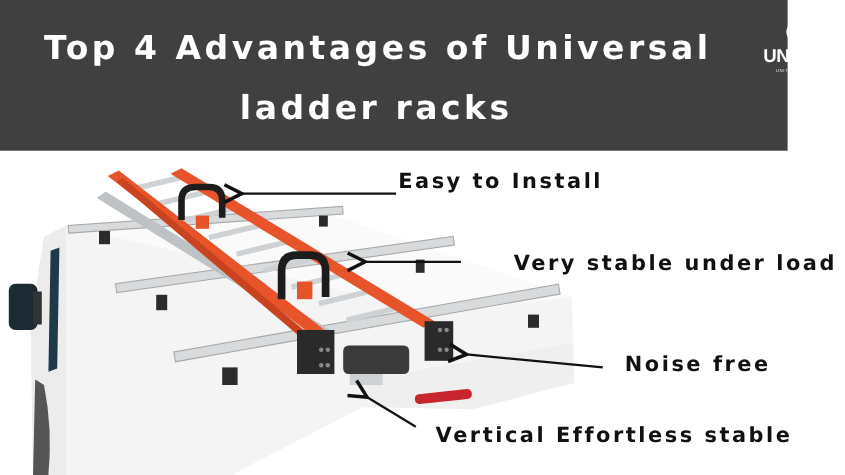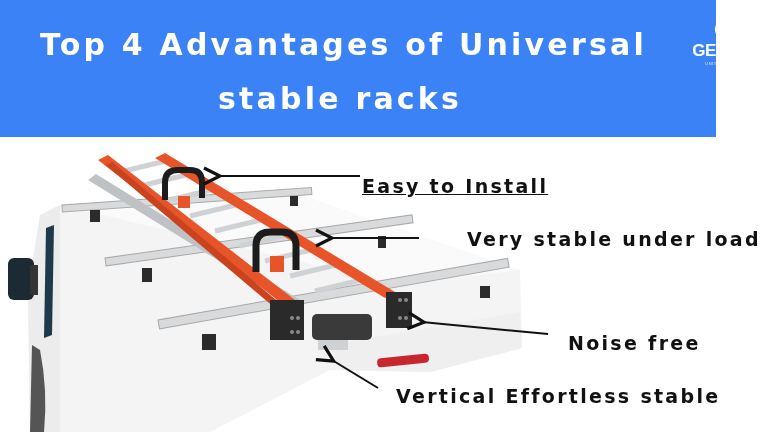--- a/index.html
+++ b/index.html
@@ -1,45 +1,45 @@
 <!DOCTYPE html>
 <html><head>
 <meta charset="utf-8">
 <style>
   html, body { margin: 0; padding: 0; }
   body { width: 768px; height: 432px; overflow: hidden; background: #ffffff; position: relative; font-family: "DejaVu Sans", sans-serif; }
-  .header { position: absolute; left: 0; top: 0; width: 716px; height: 137px; background: #3b82f6; }
+  .header { position: absolute; left: 0; top: 0; width: 716px; height: 137px; background: #404040; }
   .title { position: absolute; color: #ffffff; font-weight: bold; font-size: 30px; letter-spacing: 3.2px; white-space: nowrap; font-family: "DejaVu Sans", sans-serif; }
   .t1 { left: 40px; top: 27px; }
   .t2 { left: 218px; top: 81px; }
   .logo { position: absolute; left: 682px; top: 18px; width: 84px; height: 52px; text-align: center; color: #fff; }
   .logo-mark { display: block; margin: 0 auto; width: 22px; height: 22px; }
   .logo-word { display: block; font-family: "Liberation Sans", sans-serif; font-weight: bold; font-size: 17px; letter-spacing: -0.5px; line-height: 17px; margin-top: 2px; }
   .logo-sub { display: block; font-family: "Liberation Sans", sans-serif; font-size: 4px; letter-spacing: 0.5px; margin-top: 2px; opacity: 0.85; }
   .photo { position: absolute; left: 0; top: 137px; width: 768px; height: 295px; }
   .label { position: absolute; color: #111; font-weight: bold; font-size: 19px; letter-spacing: 2.3px; white-space: nowrap; font-family: "DejaVu Sans", sans-serif; }
-  .l1 { left: 362px; top: 175px; text-decoration: underline; }
+  .l1 { left: 362px; top: 154px; }
   .l2 { left: 442px; top: 228px; margin-left: 25px; }
-  .l3 { left: 568px; top: 320px; margin-top: 12px; }
+  .l3 { left: 568px; top: 320px; }
   .l4 { left: 396px; top: 385px; }
   svg.arrows { position: absolute; left: 0; top: 0; width: 768px; height: 432px; pointer-events: none; }
 </style>
 </head>
 <body>
 
 <div class="header">
   <div class="title t1">Top 4 Advantages of Universal</div>
-  <div class="title t2">stable racks</div>
+  <div class="title t2">ladder racks</div>
   <div class="logo">
     <svg class="logo-mark" viewBox="0 0 22 22">
       <circle cx="11" cy="11" r="8" fill="none" stroke="#fff" stroke-width="2.4"></circle>
       <path d="M11 11 L16 5 L17 12 Z" fill="#fff"></path>
       <line x1="6" y1="15" x2="11" y2="11" stroke="#fff" stroke-width="2"></line>
     </svg>
-    <span class="logo-word">GENTILI</span>
+    <span class="logo-word">UNITED</span>
     <span class="logo-sub">UNITED STATES</span>
   </div>
 </div>
 
 <svg class="photo" viewBox="0 137 768 295" preserveAspectRatio="none">
 
   <path d="M60 205 L300 195 L520 270 L522 348 L430 372 L330 370 L210 432 L30 432 L28 300 Z" fill="#f4f4f4"></path>
   <path d="M40 215 L60 205 L60 432 L30 432 L28 290 Z" fill="#ececec"></path>
   <path d="M60 205 L300 195 L520 270 L400 285 Z" fill="#fafafa"></path>
   <path d="M330 345 L520 312 L522 348 L430 372 L340 370 Z" fill="#efefef"></path>

